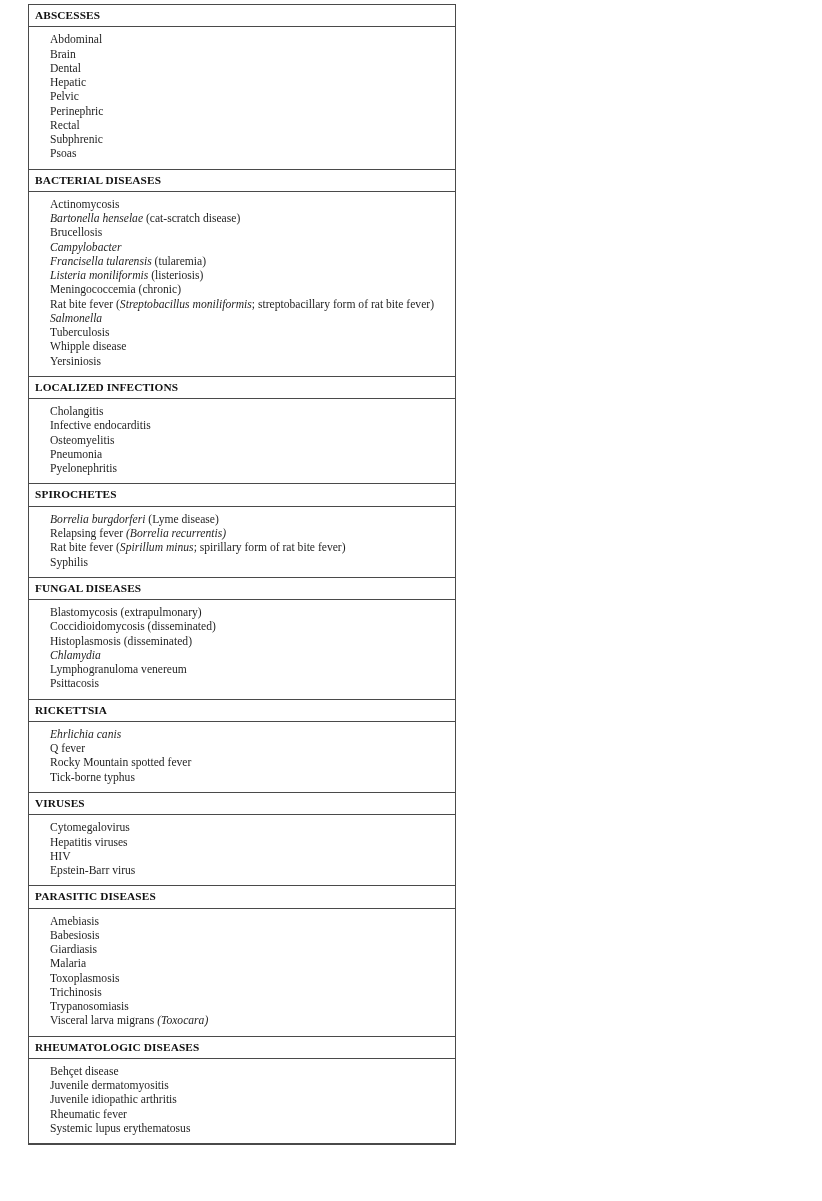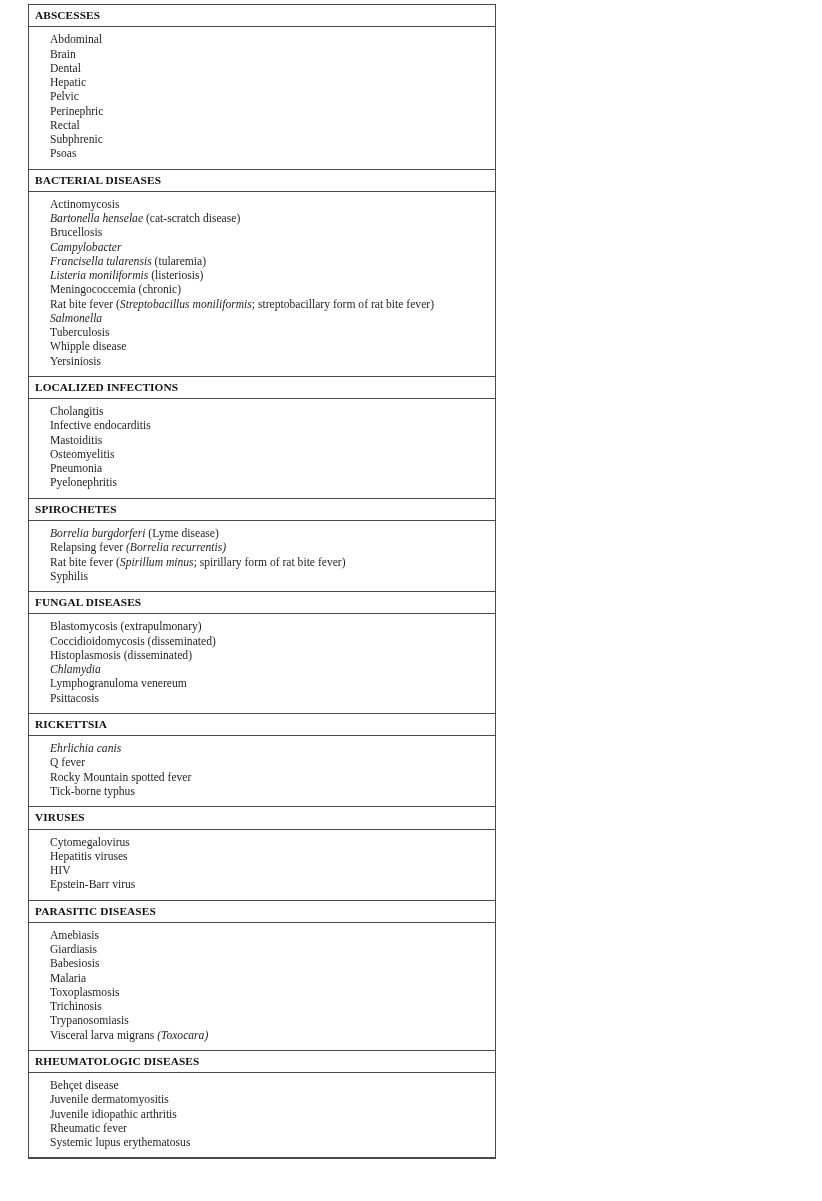--- a/index.html
+++ b/index.html
@@ -12,21 +12,21 @@
     height: 1201px;
     font-family: "Liberation Serif", "DejaVu Serif", serif;
     color: #1a1a1a;
     overflow: hidden;
   }
 
   #table-wrap {
     position: absolute;
     left: 28px;
     top: 4px;
-    width: 468px;
+    width: 428px;
   }
 
   .section {
     border: 1px solid #4a4a4a;
     border-bottom: none;
   }
   .section:last-child {
     border-bottom: 1px solid #4a4a4a;
   }
 
@@ -90,21 +90,20 @@
         <div class="item">Tuberculosis</div>
         <div class="item">Whipple disease</div>
         <div class="item">Yersiniosis</div>
       </div>
     </div>
     <div class="section">
       <div class="section-header">LOCALIZED INFECTIONS</div>
       <div class="section-body">
         <div class="item">Cholangitis</div>
         <div class="item">Infective endocarditis</div>
-        <div class="item">Mastoiditis</div>
         <div class="item">Osteomyelitis</div>
         <div class="item">Pneumonia</div>
         <div class="item">Pyelonephritis</div>
       </div>
     </div>
     <div class="section">
       <div class="section-header">SPIROCHETES</div>
       <div class="section-body">
         <div class="item"><i>Borrelia burgdorferi</i> (Lyme disease)</div>
         <div class="item">Relapsing fever <i>(Borrelia recurrentis)</i></div>
@@ -138,22 +137,22 @@
         <div class="item">Cytomegalovirus</div>
         <div class="item">Hepatitis viruses</div>
         <div class="item">HIV</div>
         <div class="item">Epstein-Barr virus</div>
       </div>
     </div>
     <div class="section">
       <div class="section-header">PARASITIC DISEASES</div>
       <div class="section-body">
         <div class="item">Amebiasis</div>
+        <div class="item">Babesiosis</div>
         <div class="item">Giardiasis</div>
-        <div class="item">Babesiosis</div>
         <div class="item">Malaria</div>
         <div class="item">Toxoplasmosis</div>
         <div class="item">Trichinosis</div>
         <div class="item">Trypanosomiasis</div>
         <div class="item">Visceral larva migrans <i>(Toxocara)</i></div>
       </div>
     </div>
     <div class="section">
       <div class="section-header">RHEUMATOLOGIC DISEASES</div>
       <div class="section-body">

